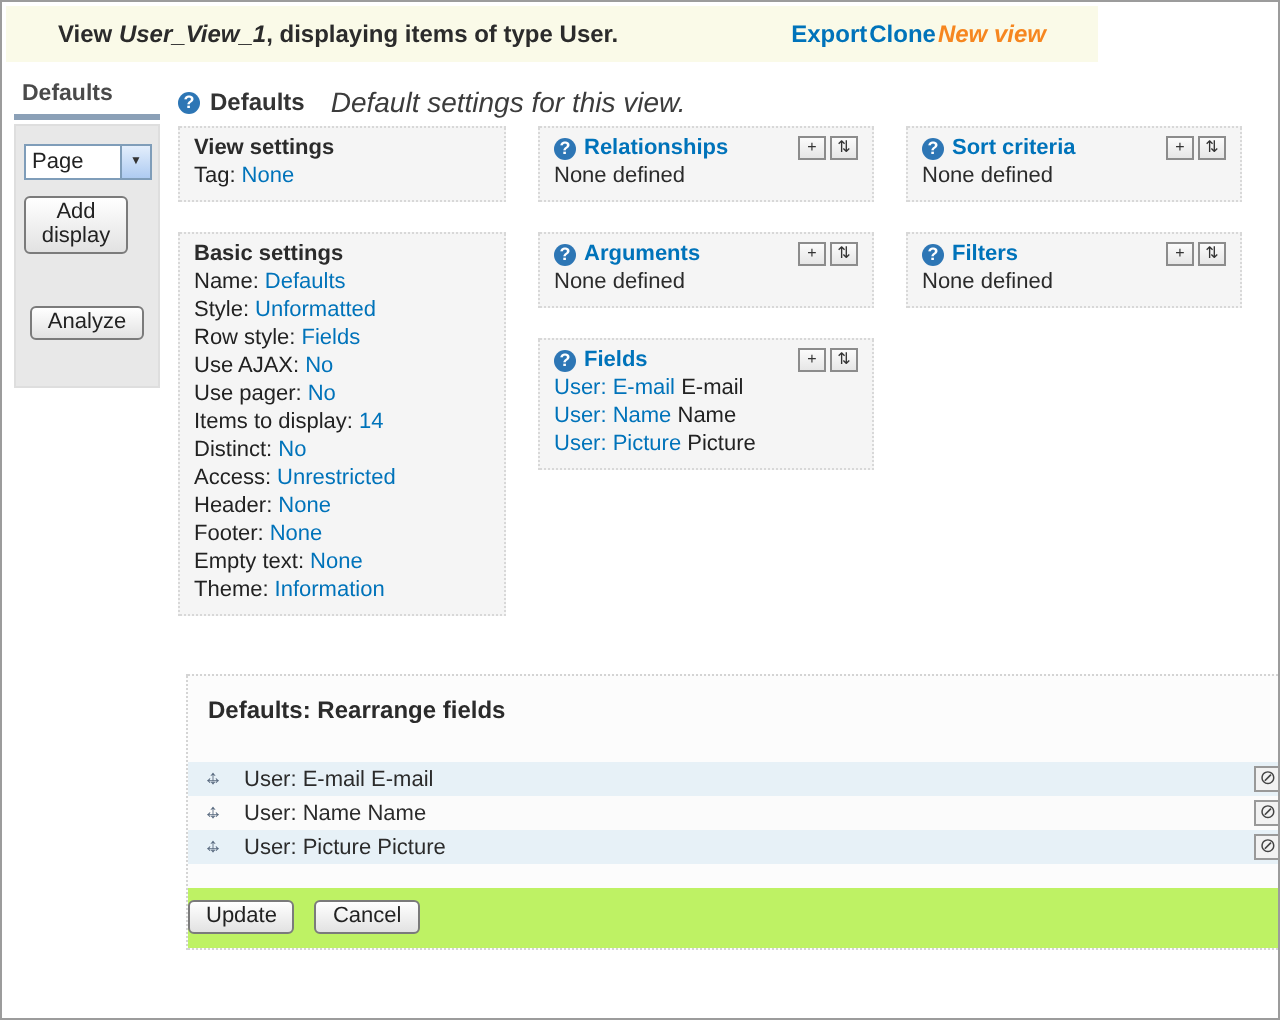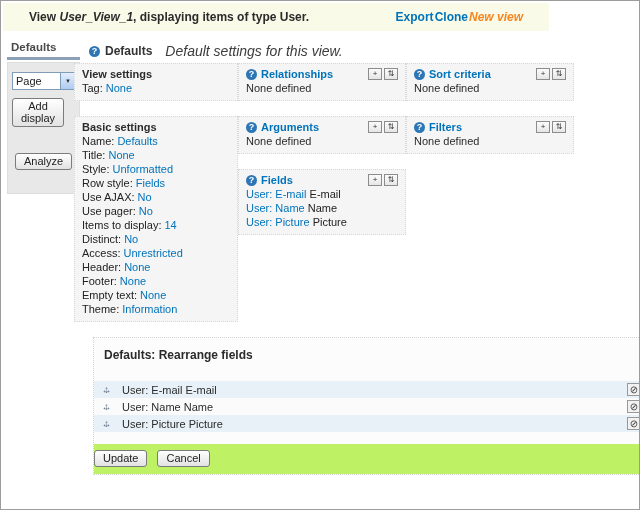--- a/index.html
+++ b/index.html
@@ -35,21 +35,21 @@
 
   
   .main-heading { position:absolute; left:88px; top:42px; display:flex; align-items:center; gap:5px; }
   .help { display:inline-block; flex:none; width:11px; height:11px; border-radius:50%;
           background:#2d76b5; color:#fff; font-size:9px; font-weight:bold; text-align:center;
           line-height:11px; cursor:pointer; }
   .main-heading .h-title { font-size:12px; font-weight:bold; color:#333; }
   .main-heading .desc { font-style:italic; color:#3c3c3c; margin-left:8px; font-size:14px; }
 
   
-  .grid { position:absolute; left:73px; top:62px; display:flex; align-items:flex-start; }
+  .grid { position:absolute; left:88px; top:62px; display:flex; gap:16px; align-items:flex-start; }
   .col { display:flex; flex-direction:column; gap:15px; }
   .col1 { width:164px; } .col2 { width:168px; } .col3 { width:168px; }
   .box { background:#f5f5f5; border:1px dotted #d8d8d8; padding:3px 7px 5px; width:100%; line-height:14px; }
   .box .title { font-weight:bold; color:#2b2b2b; }
   .box-head { display:flex; align-items:center; gap:4px; }
   .box-head a { font-weight:bold; }
   .iconpair { margin-left:auto; display:flex; gap:2px; }
   .mini { width:14px; height:12px; border:1px solid #8c8c8c; background:linear-gradient(#fbfbfb,#e6e6e6);
           font-size:8px; line-height:10px; text-align:center; color:#333; cursor:pointer; }
   .kv a { margin-left:3px; }
@@ -111,21 +111,20 @@
       <div class="box">
         <div class="title">View settings</div>
         <div class="kv">
           <span>Tag:</span><a class="blue">None</a>
         </div>
       </div>
 
       <div class="box">
         <div class="title">Basic settings</div>
         <div class="kv"><span>Name:</span><a class="blue">Defaults</a></div>
-        <div class="kv"><span>Title:</span><a class="blue">None</a></div>
         <div class="kv"><span>Style:</span><a class="blue">Unformatted</a></div>
         <div class="kv"><span>Row style:</span><a class="blue">Fields</a></div>
         <div class="kv"><span>Use AJAX:</span><a class="blue">No</a></div>
         <div class="kv"><span>Use pager:</span><a class="blue">No</a></div>
         <div class="kv"><span>Items to display:</span><a class="blue">14</a></div>
         <div class="kv"><span>Distinct:</span><a class="blue">No</a></div>
         <div class="kv"><span>Access:</span><a class="blue">Unrestricted</a></div>
         <div class="kv"><span>Header:</span><a class="blue">None</a></div>
         <div class="kv"><span>Footer:</span><a class="blue">None</a></div>
         <div class="kv"><span>Empty text:</span><a class="blue">None</a></div>

